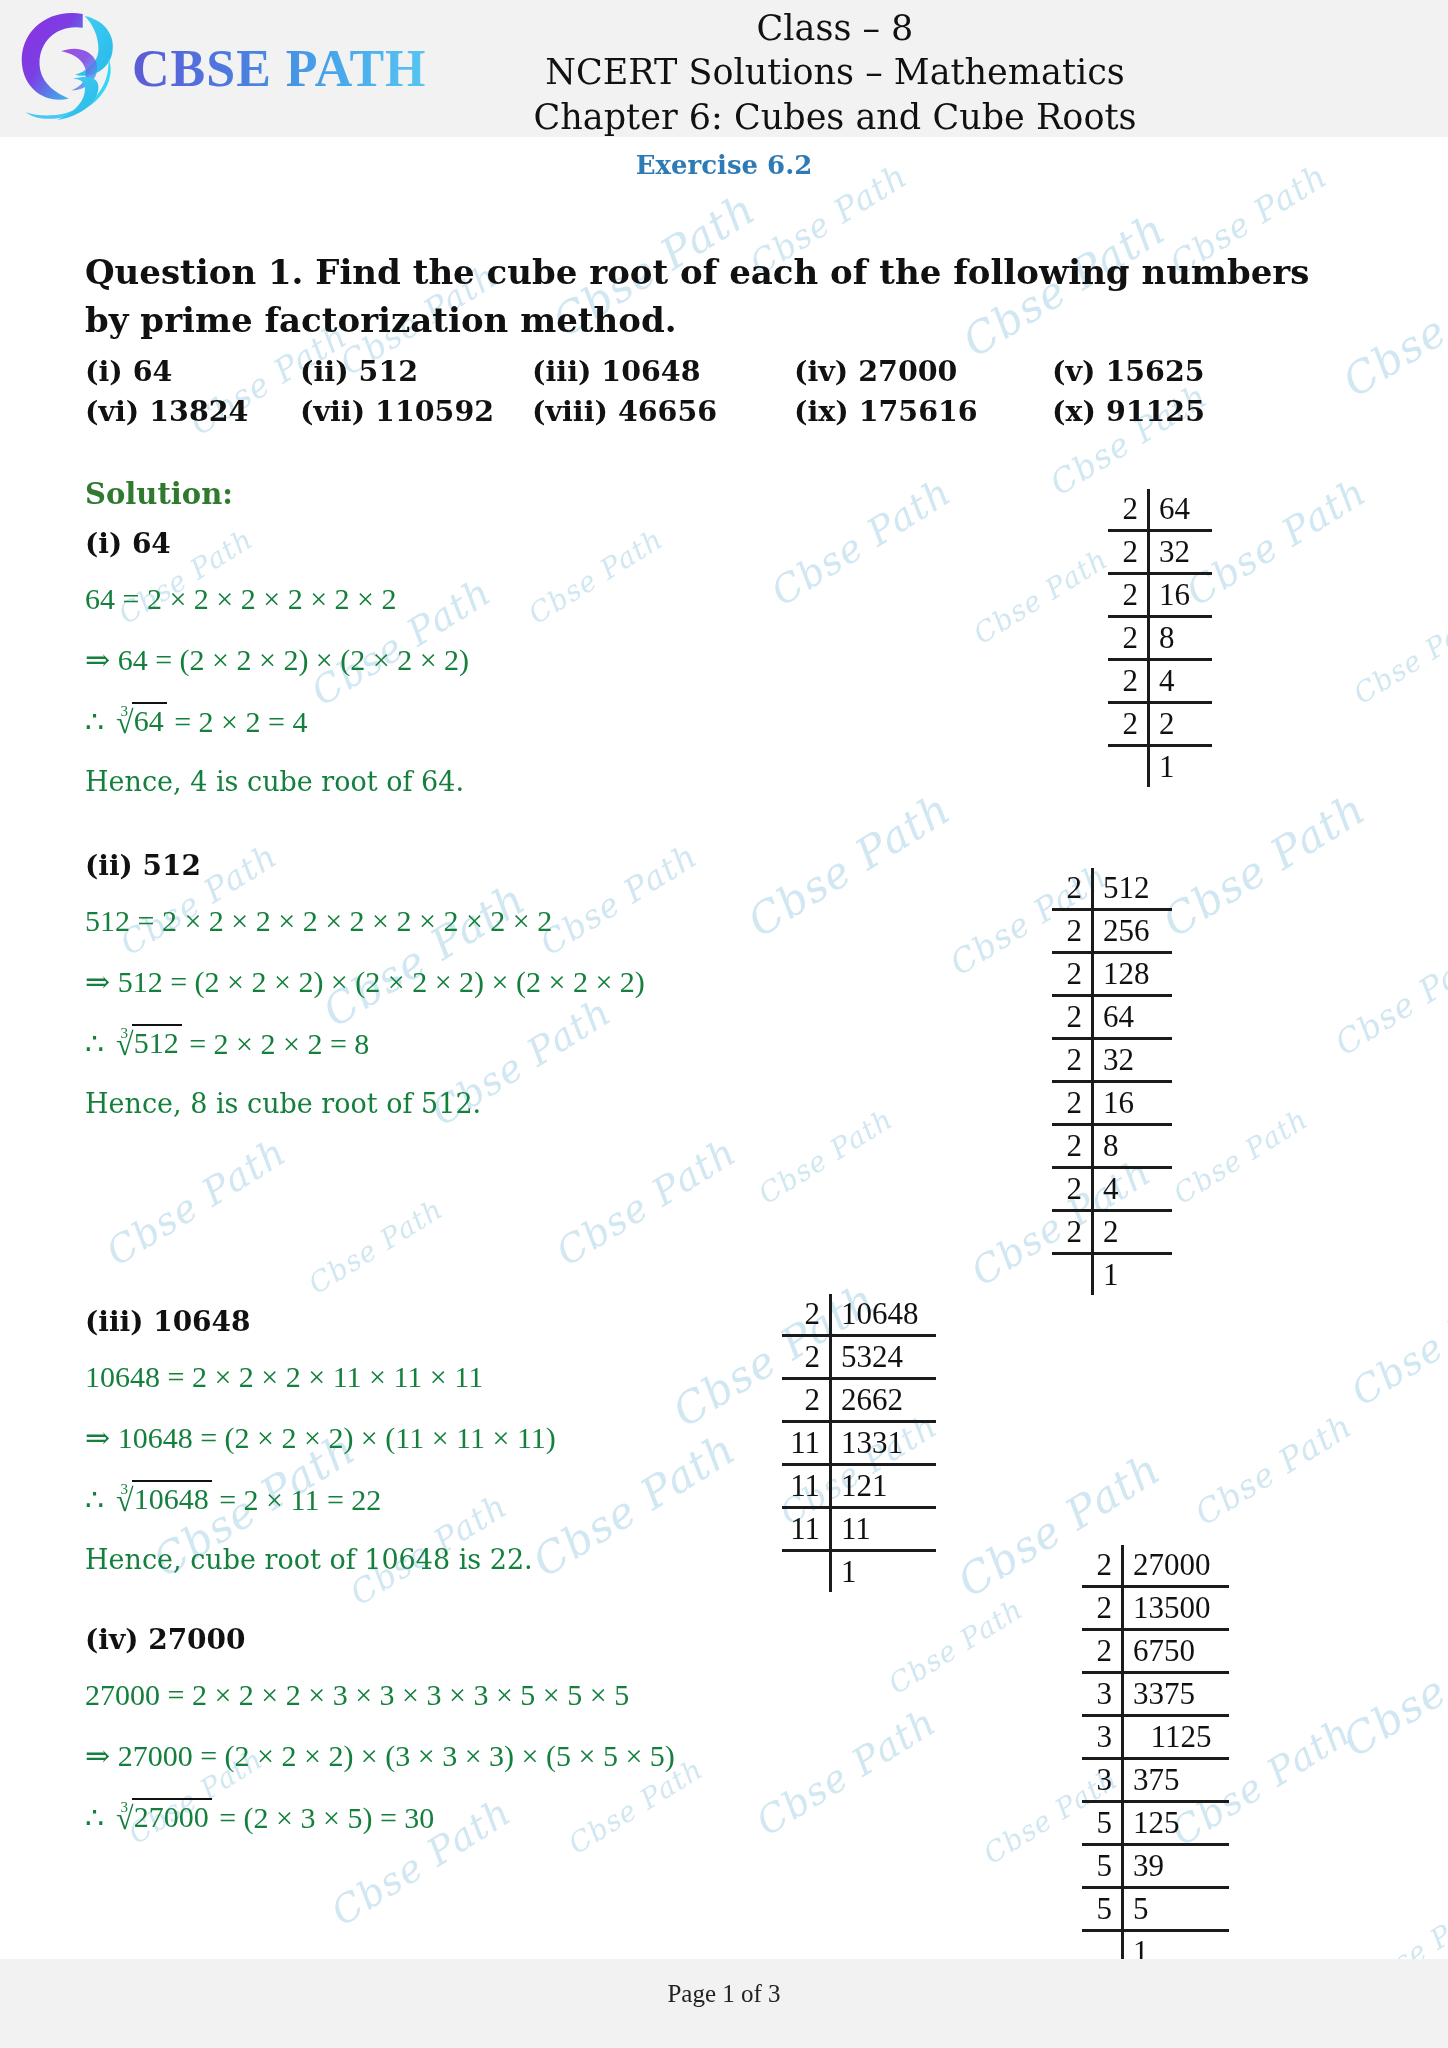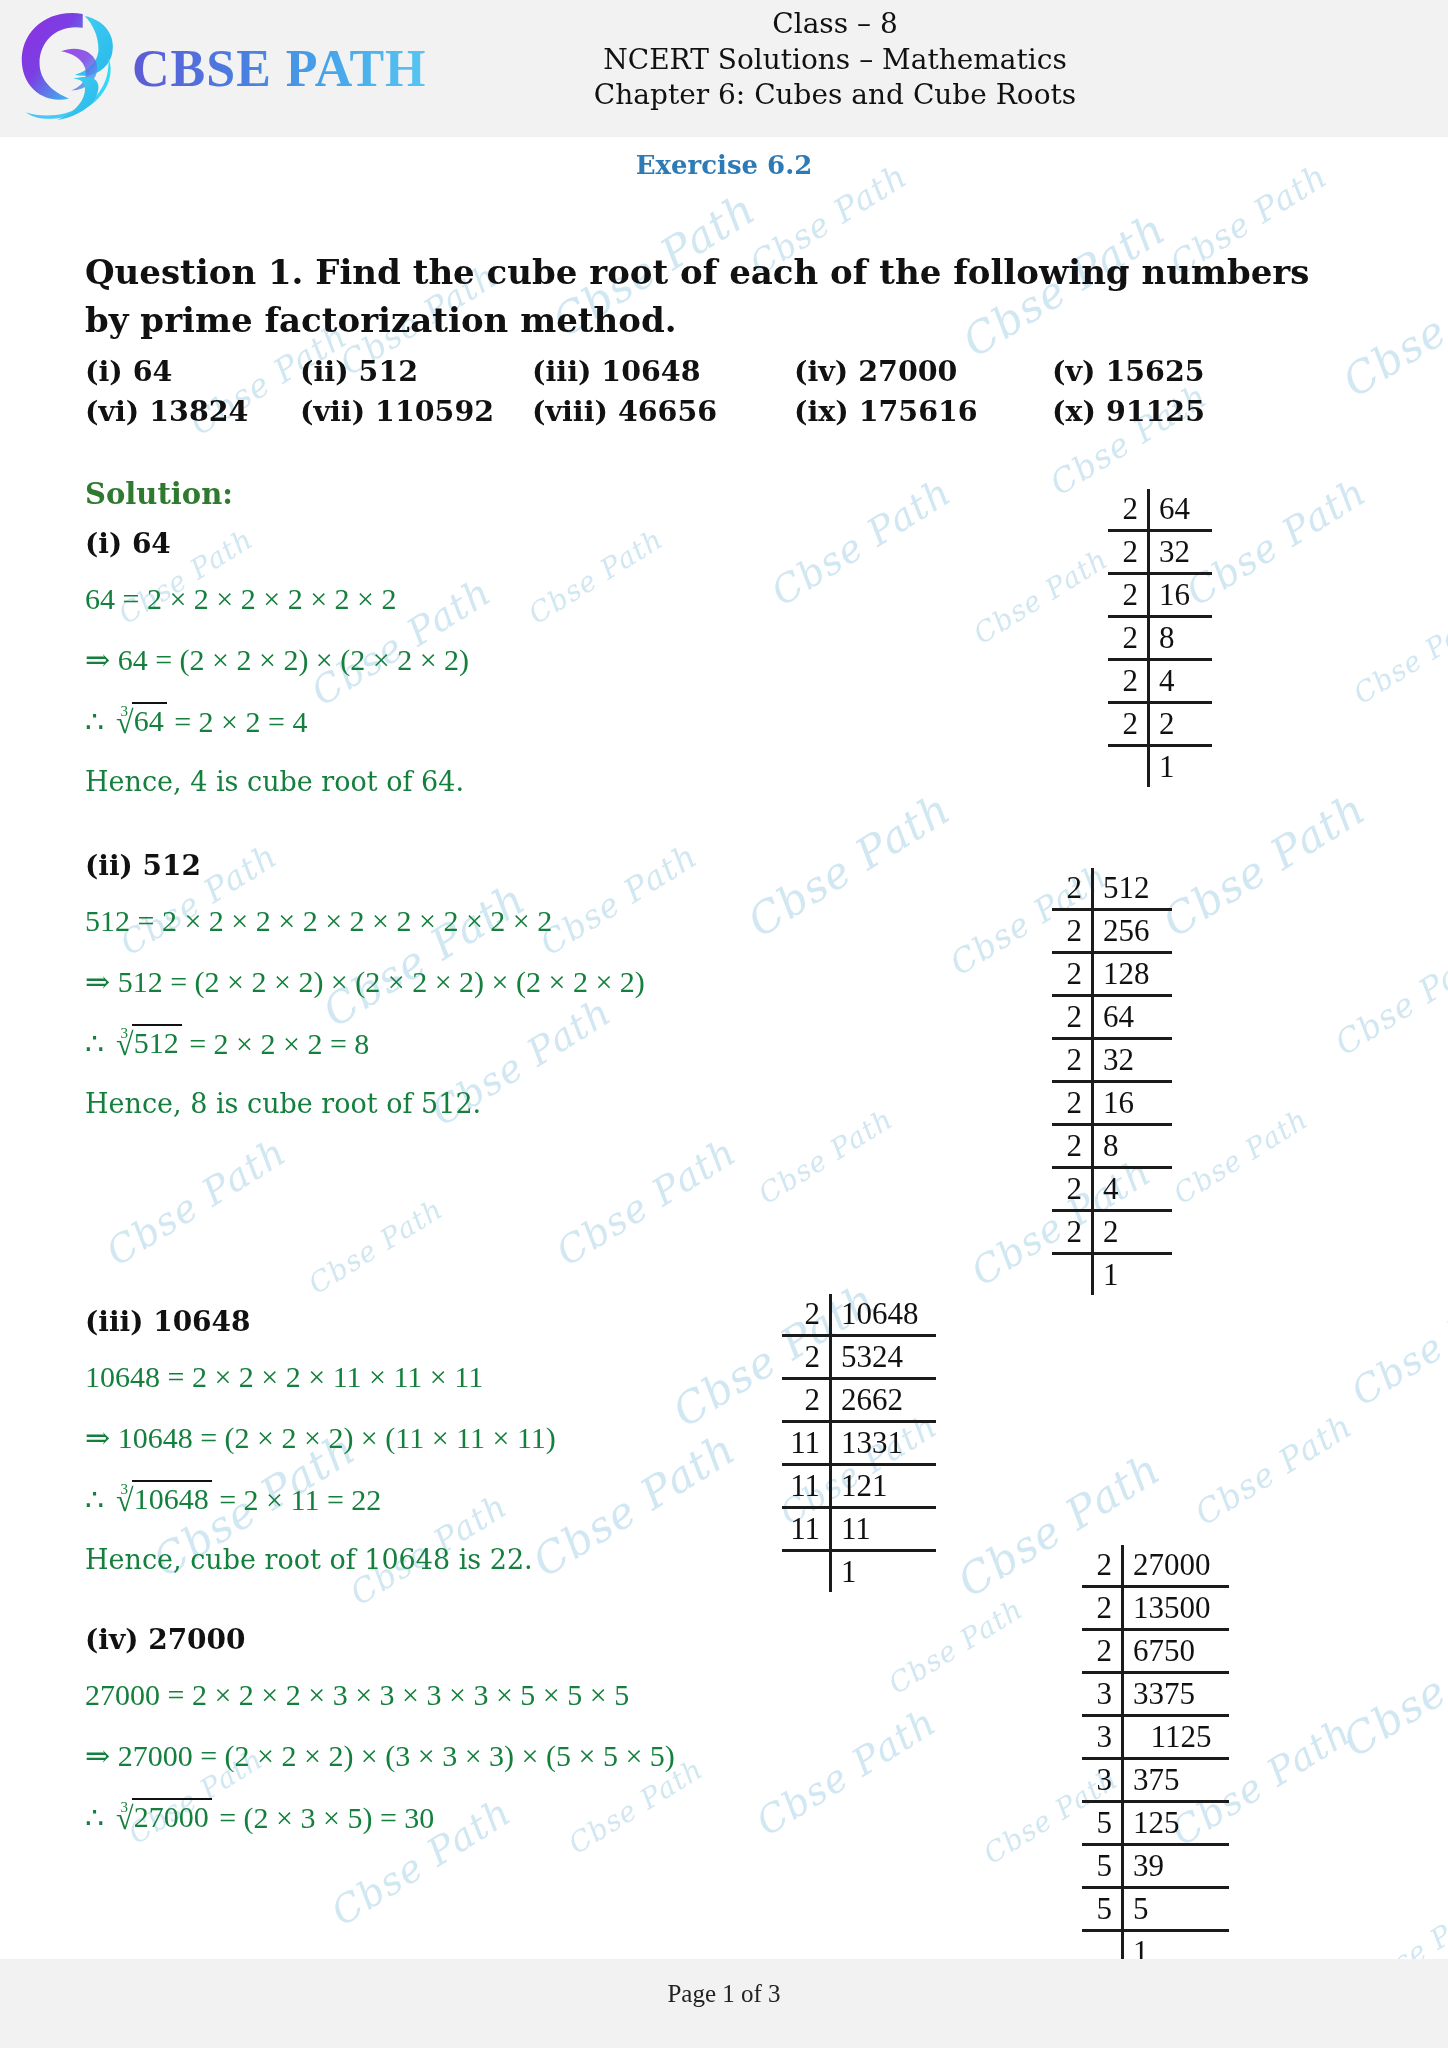--- a/index.html
+++ b/index.html
@@ -78,21 +78,21 @@
   }
   .header-titles {
     position: absolute;
     left: 440px; top: 6px;
     width: 790px;
     text-align: center;
     font-family: "DejaVu Serif", serif;
     color: #111;
   }
   .header-titles div {
-    font-size: 28px;
+    font-size: 35px;
     line-height: 1.27;
     white-space: nowrap;
   }
 
   
   .exercise-title {
     position: absolute;
     left: 0; top: 150px;
     width: 1448px;
     text-align: center;

